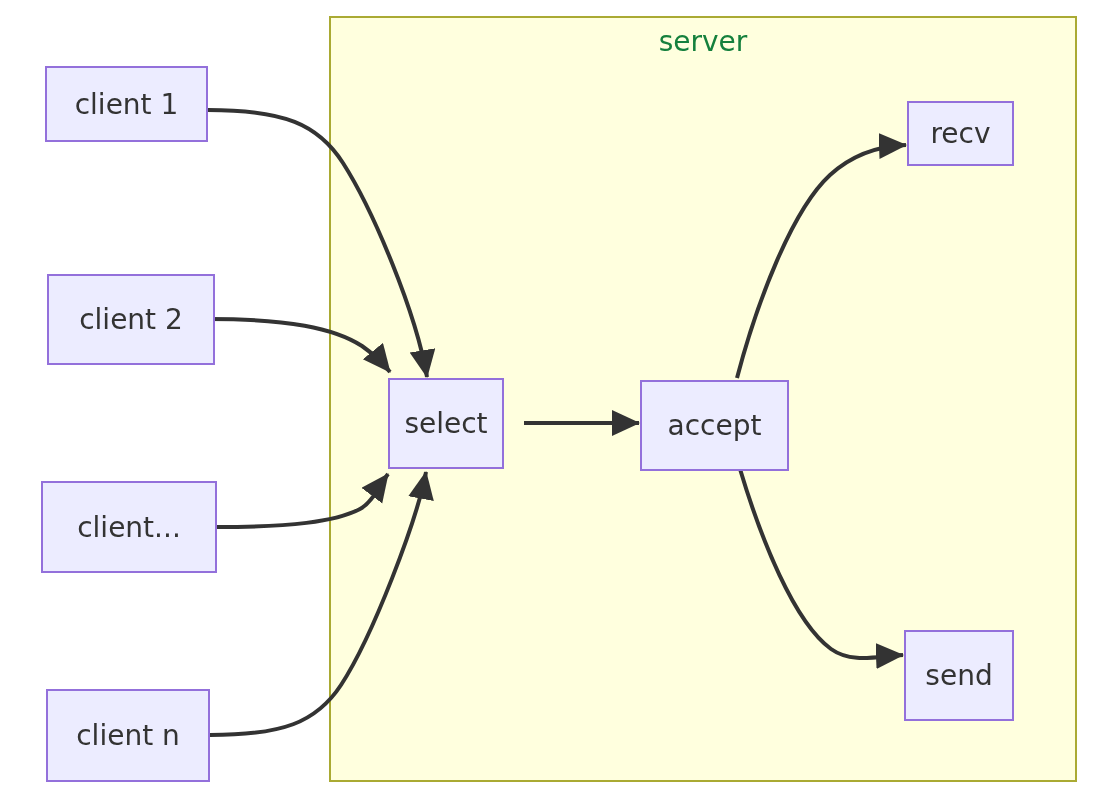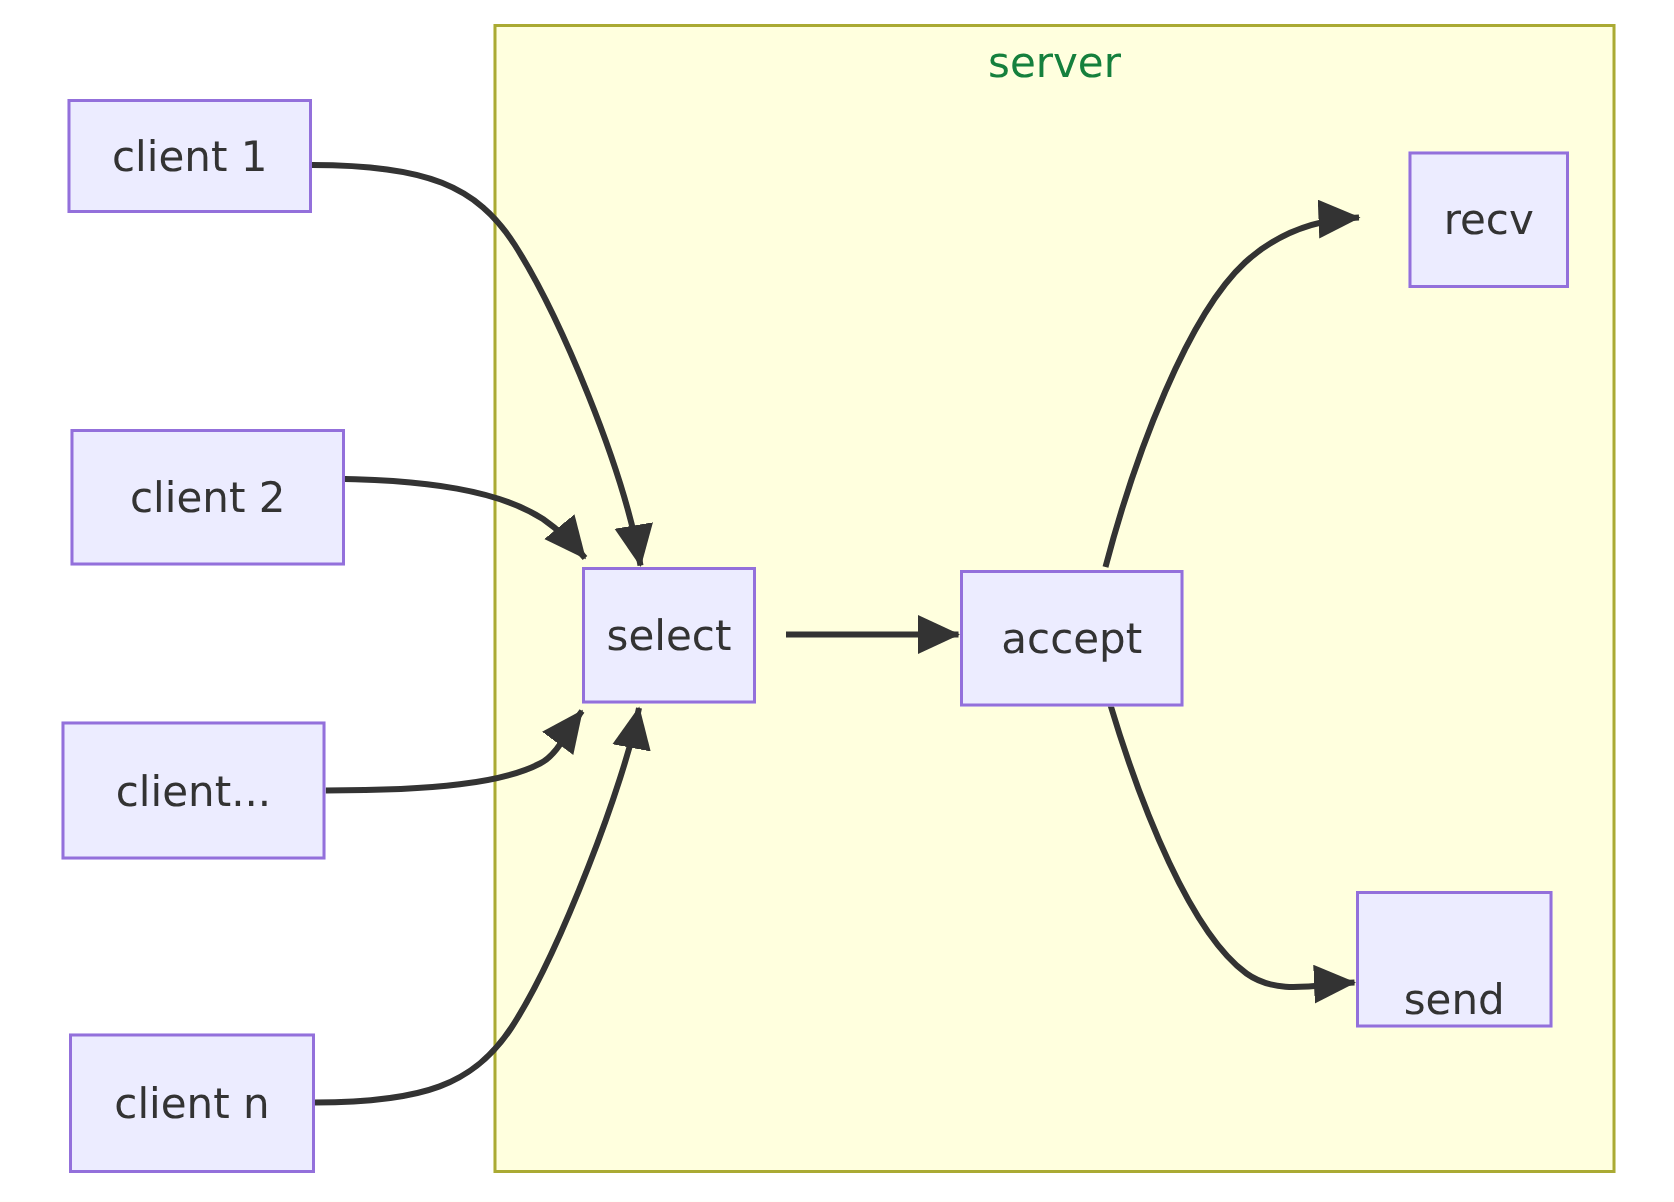--- a/index.html
+++ b/index.html
@@ -66,35 +66,35 @@
     <path class="edge" marker-end="url(#arrowhead)" d="M217,527 C290,527 335,522 360,509 C372,503 379,486 388,474"></path>
     <path class="edge" marker-end="url(#arrowhead)" d="M210,735 C282,735 316,723 341,685 C373,636 417,520 426,472"></path>
     <path class="edge" marker-end="url(#arrowhead)" d="M524,423 L639,423"></path>
     <path class="edge" marker-end="url(#arrowhead)" d="M737,378 C757,302 792,210 830,175 C853,154 880,146 906,145"></path>
     <path class="edge" marker-end="url(#arrowhead)" d="M740,469 C761,539 794,622 831,649 C852,664 878,656 903,655"></path>
   </svg>
 
   <div class="node" style="left: 45px; top: 66px; width: 163px; height: 76px;">
     <span>client 1</span>
   </div>
-  <div class="node" style="left: 47px; top: 274px; width: 183px; height: 91px; margin-top: 12px;">
+  <div class="node" style="left: 47px; top: 274px; width: 168px; height: 91px;">
     <span>client 2</span>
   </div>
   <div class="node" style="left: 46px; top: 689px; width: 164px; height: 93px;">
     <span>client n</span>
   </div>
   <div class="node" style="left: 41px; top: 481px; width: 176px; height: 92px;">
     <span>client...</span>
   </div>
   <div class="node" style="left: 388px; top: 378px; width: 116px; height: 91px;">
     <span>select</span>
   </div>
   <div class="node" style="left: 640px; top: 380px; width: 149px; height: 91px;">
     <span>accept</span>
   </div>
-  <div class="node" style="left: 907px; top: 101px; width: 107px; height: 91px; margin-left: 32px;">
+  <div class="node" style="left: 907px; top: 101px; width: 107px; height: 65px;">
     <span>recv</span>
   </div>
-  <div class="node" style="left: 904px; top: 594px; width: 131px; height: 91px; align-items: flex-end;">
+  <div class="node" style="left: 904px; top: 630px; width: 110px; height: 91px;">
     <span>send</span>
   </div>
 
 </div>
 
 </body></html>

